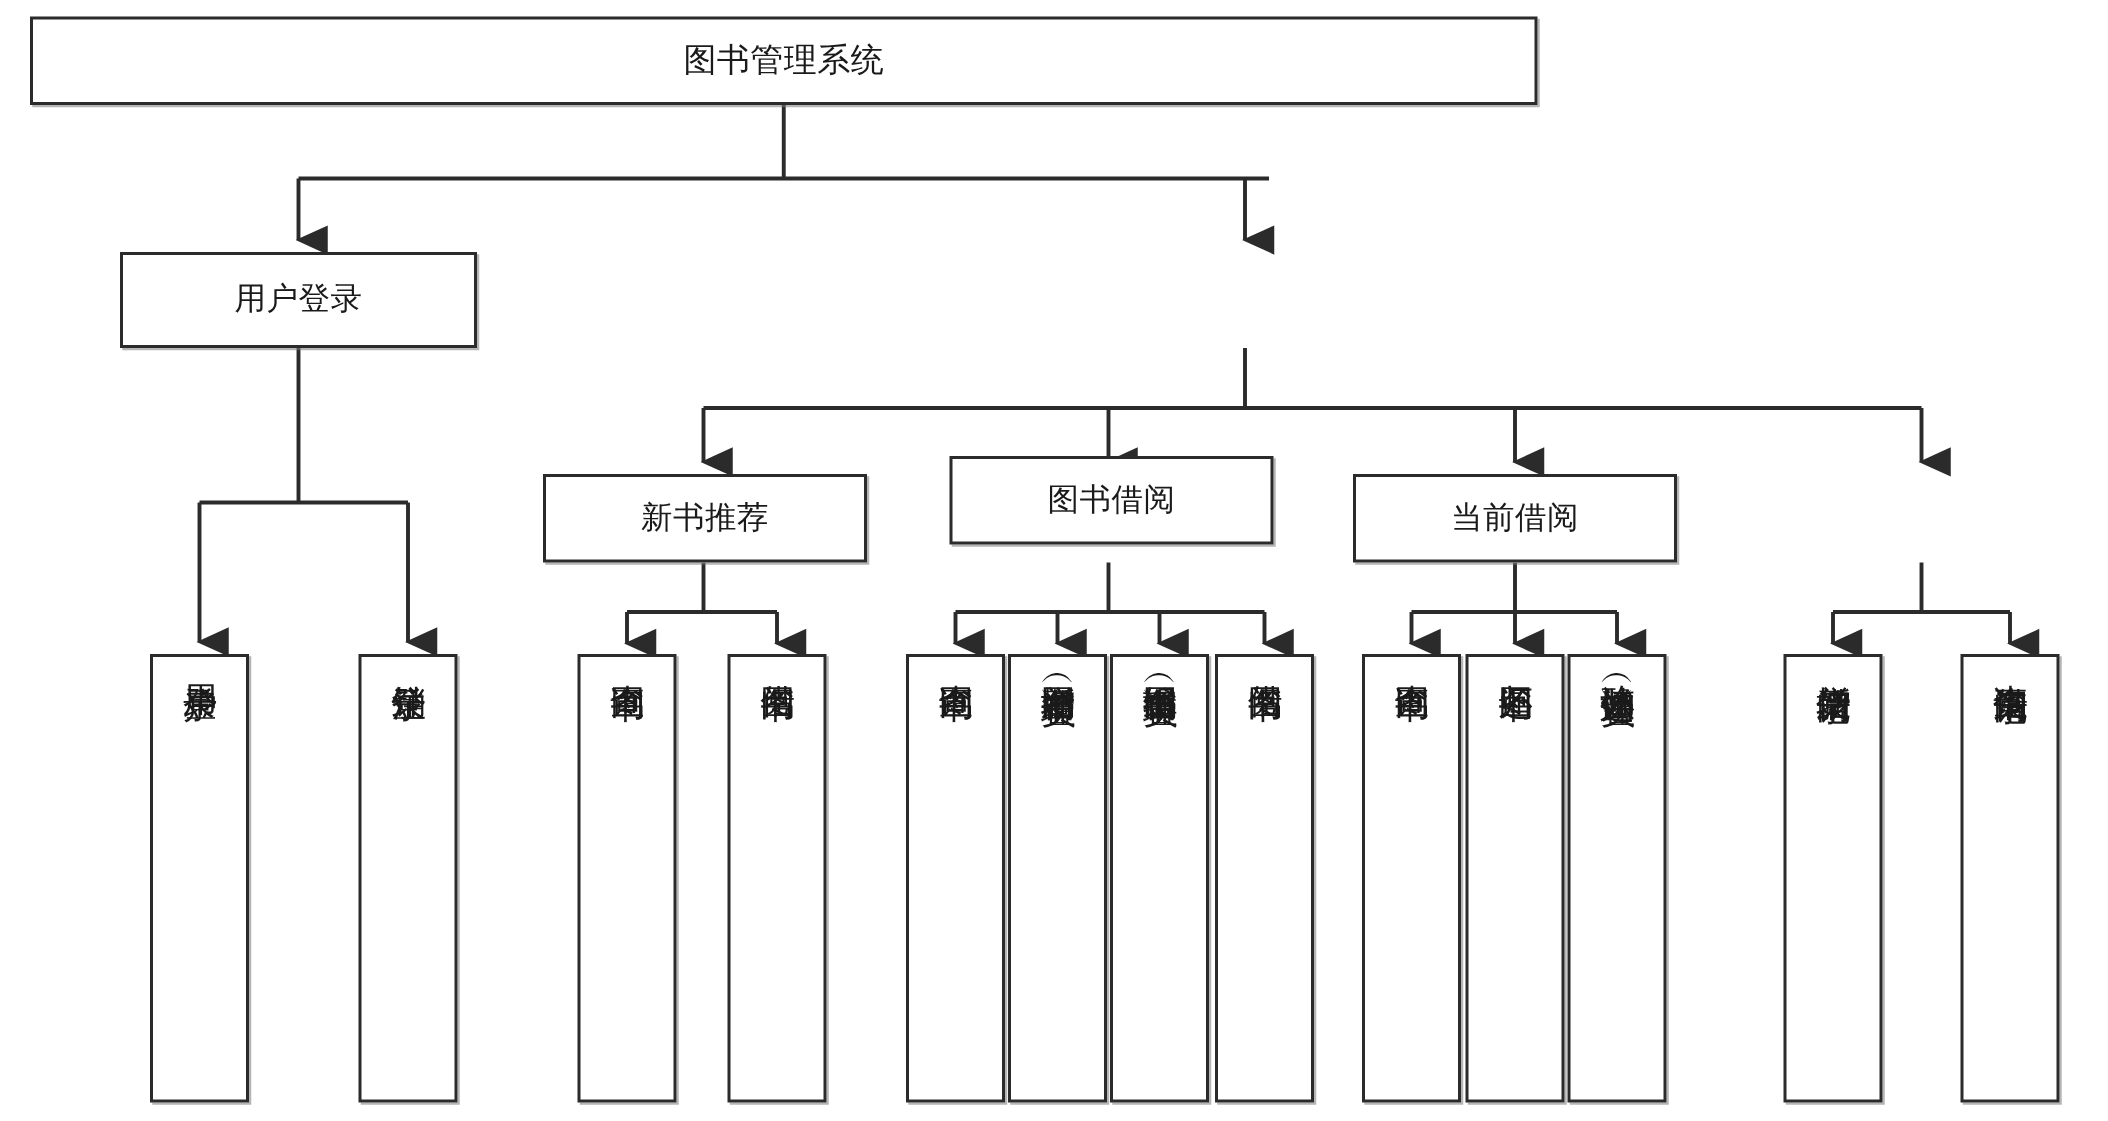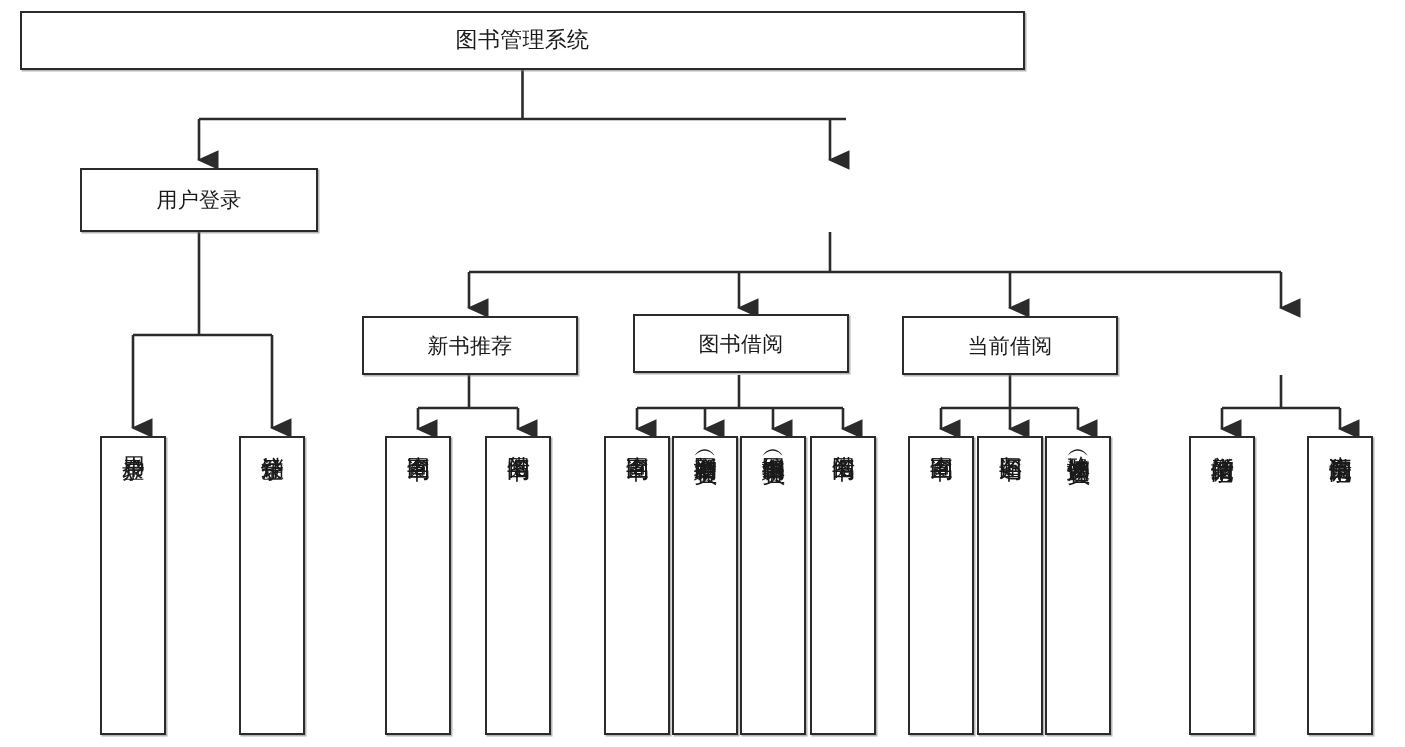--- a/index.html
+++ b/index.html
@@ -136,21 +136,21 @@
     <span class="label">图书管理系统</span>
   </div>
 
   <div class="node h" style="left:80px; top:168px; width:238px; height:64px;">
     <span class="label">用户登录</span>
   </div>
 
   <div class="node h" style="left:362px; top:316px; width:216px; height:59px;">
     <span class="label">新书推荐</span>
   </div>
-  <div class="node h" style="left:633px; top:314px; width:216px; height:59px;align-items:center;">
+  <div class="node h" style="left:633px; top:304px; width:216px; height:59px;align-items:center;">
     <span class="label">图书借阅</span>
   </div>
   <div class="node h" style="left:902px; top:316px; width:216px; height:59px;">
     <span class="label">当前借阅</span>
   </div>
 
   <div class="node v" style="left:100px; top:436px; width:66px; height:299px;">
     <span class="label">用户登录</span>
   </div>
   <div class="node v" style="left:239px; top:436px; width:66px; height:299px;">

